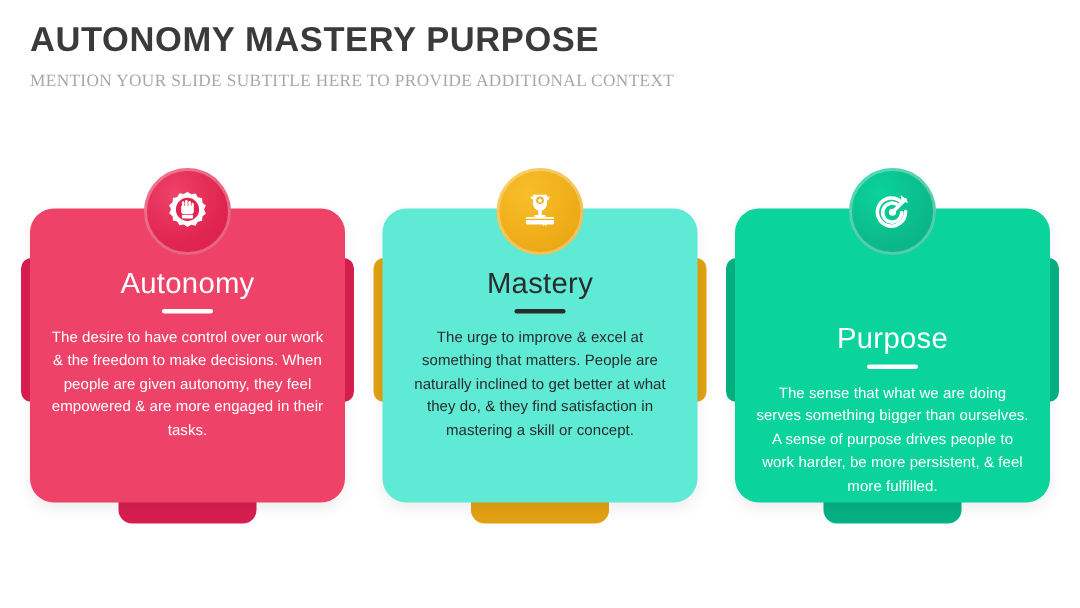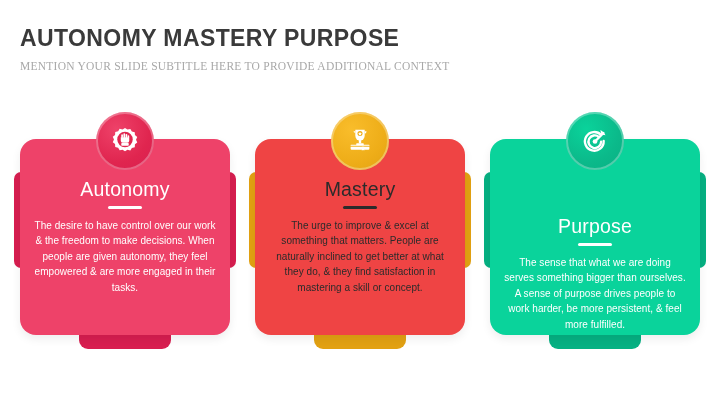--- a/index.html
+++ b/index.html
@@ -8,21 +8,21 @@
     background:#ffffff;
     font-family:"Liberation Sans", sans-serif;
     overflow:hidden;
   }
   .slide { position:relative; width:720px; height:405px; background:#fff; }
 
   
   .header { position:absolute; left:20px; top:14px; }
   .slide-title {
     font-size:23px; font-weight:bold; color:#3a3a3a;
-    letter-spacing:0.4px; line-height:1.1; white-space:nowrap;margin-top:12px;
+    letter-spacing:0.4px; line-height:1.1; white-space:nowrap;
   }
   .slide-subtitle {
     margin-top:9px; font-size:11.5px; color:#a8a8a8;
     letter-spacing:0.25px; white-space:nowrap;
   }
 
   
   .cards {
     position:absolute; left:0; top:112px;
     width:720px; height:240px;
@@ -126,21 +126,21 @@
       </g>
     </svg>
           </span>
     </div>
   </div>
       <div class="card-wrap">
     <div class="tab tab-left" style="background: rgb(226, 161, 18);"></div>
     <div class="tab tab-right" style="background: rgb(226, 161, 18);"></div>
     <div class="tab tab-bottom" style="background: rgb(226, 161, 18);"></div>
 
-    <div class="card" style="background: #ef4444;">
+    <div class="card" style="background: #5eead4;">
       <div class="card-title" style="color: rgb(43, 43, 43);">Mastery</div>
       <div class="divider" style="background: rgb(43, 43, 43);"></div>
       <div class="card-body" style="color: rgb(43, 43, 43);">The urge to improve &amp; excel at something that matters. People are naturally inclined to get better at what they do, &amp; they find satisfaction in mastering a skill or concept.</div>
     </div>
 
     <div class="badge" style="background: radial-gradient(circle at 35% 30%, rgb(249, 189, 43) 0%, rgb(238, 173, 24) 60%, rgb(226, 161, 18) 100%);">
       <div class="badge-ring"></div>
       <span class="icon-slot" style="color: rgb(238, 173, 24);">
     <svg viewBox="0 0 64 64" aria-hidden="true">
       <g fill="#fff">

